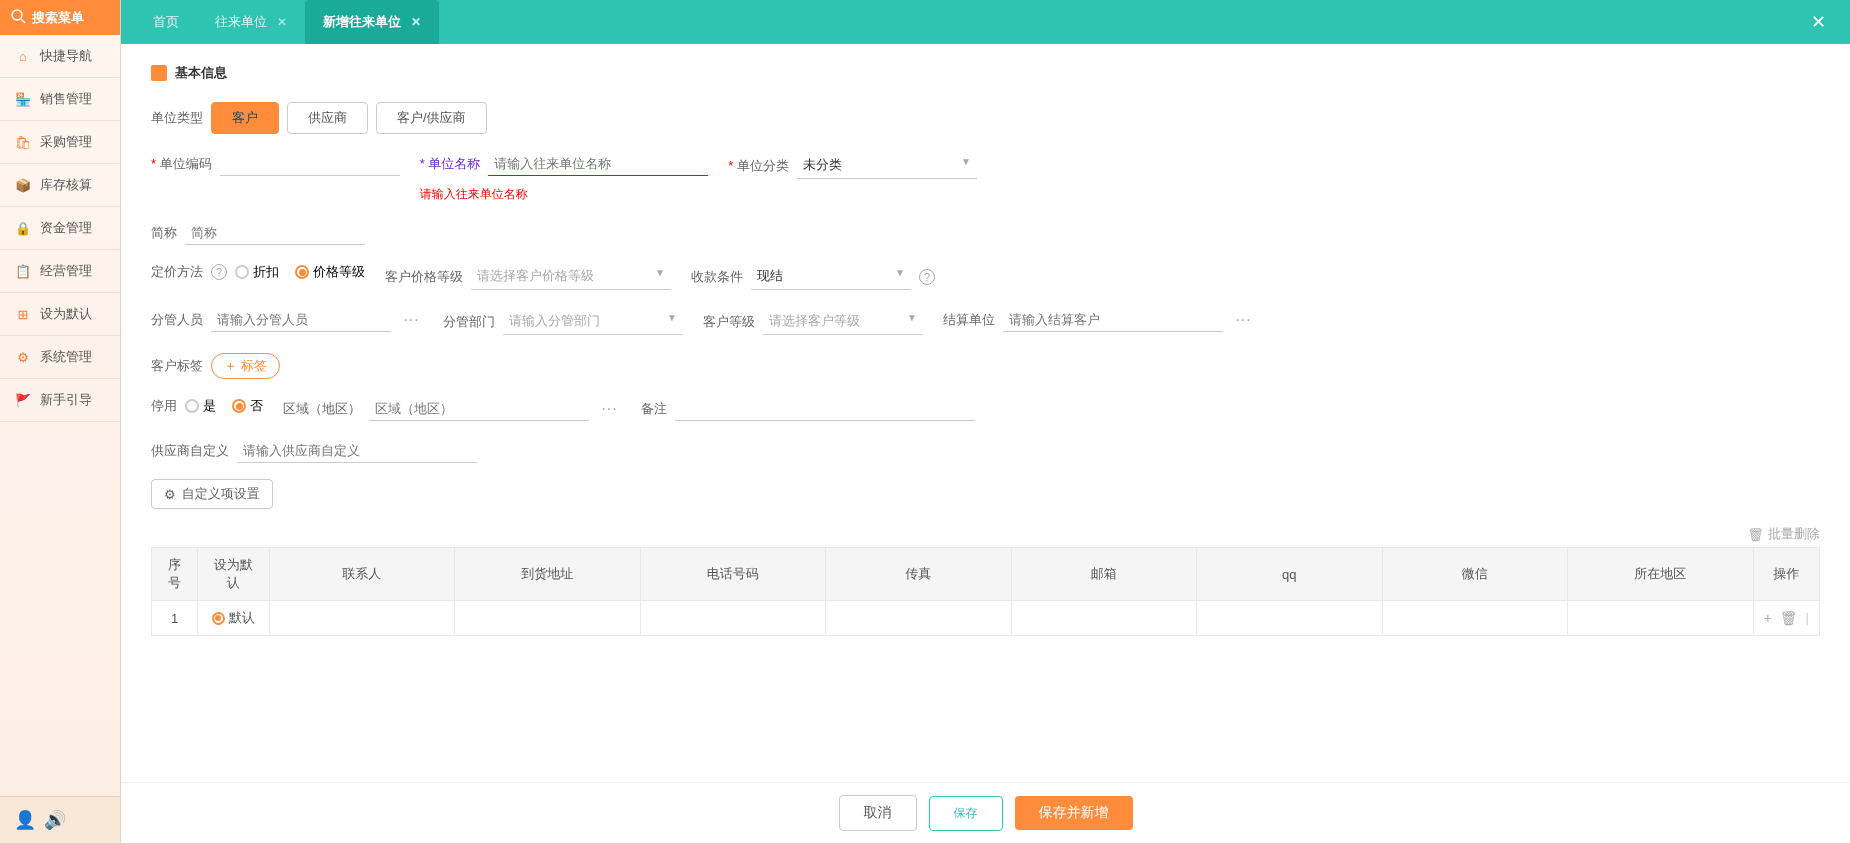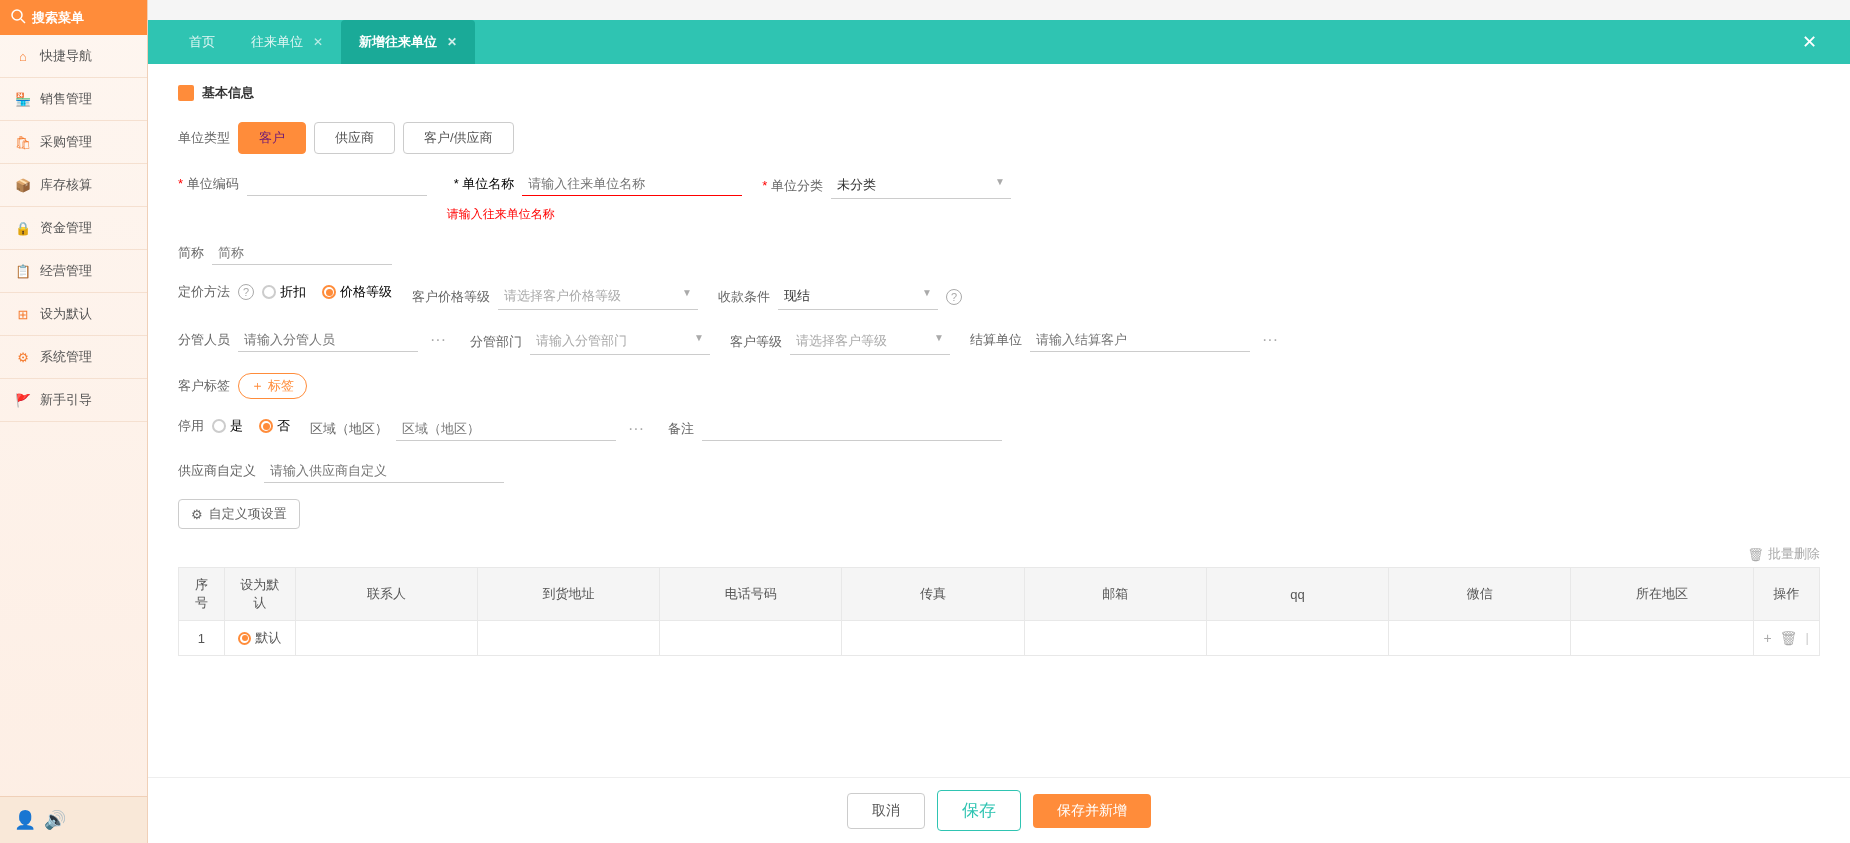--- a/index.html
+++ b/index.html
@@ -1,20 +1,20 @@
 <!DOCTYPE html>
 <html><head>
   <meta charset="utf-8">
   <style>
     * { box-sizing: border-box; margin: 0; padding: 0; font-family: 'Microsoft YaHei', Arial, sans-serif; font-size: 13px; }
     body { display: flex; height: 843px; overflow: hidden; background: #f5f5f5; }
 
     
     .sidebar {
-      width: 148px;
+      width: 121px;
       background: linear-gradient(180deg, #fef6f0 0%, #fdeee4 100%);
       display: flex;
       flex-direction: column;
       border-right: 1px solid #f0d0b8;
       flex-shrink: 0;
     }
     .sidebar-top {
       background: #ff8c3a;
       padding: 8px 10px;
       display: flex;
@@ -52,23 +52,22 @@
       flex-direction: column;
       overflow: hidden;
     }
 
     
     .tab-bar {
       display: flex;
       align-items: center;
       background: #2fc4b2;
       height: 44px;
-      padding: 0 23px;
+      padding: 0 14px;
       gap: 0;
-      margin-top: 20px;
     }
     .tab {
       display: flex;
       align-items: center;
       gap: 6px;
       padding: 0 18px;
       height: 44px;
       color: white;
       cursor: pointer;
       font-size: 14px;
@@ -170,21 +169,21 @@
       border: 1px solid #ccc;
       border-radius: 4px;
       cursor: pointer;
       background: white;
       color: #555;
       font-size: 13px;
     }
     .type-btn.active {
       background: #ff8c3a;
       border-color: #ff8c3a;
-      color: #701a75;
+      color: #0c4a6e;
       text-align: right;
     }
 
     
     .field-select {
       display: flex;
       border-bottom: 1px solid #ccc;
       padding: 4px 6px;
       cursor: pointer;
       min-width: 150px;
@@ -318,21 +317,21 @@
       cursor: pointer;
       font-size: 14px;
     }
     .btn-save {
       padding: 8px 24px;
       border: 1px solid #2fc4b2;
       border-radius: 4px;
       background: white;
       color: #2fc4b2;
       cursor: pointer;
-      font-size: 17px;
+      font-size: 12px;
     }
     .btn-save-new {
       padding: 8px 24px;
       border: none;
       border-radius: 4px;
       background: #ff8c3a;
       color: white;
       cursor: pointer;
       font-size: 14px;
     }
@@ -438,21 +437,21 @@
     </div>
 
     
     <div class="form-row">
       <div class="form-field required">
         <span class="field-label">单位编码</span>
         <input class="field-input" type="text" style="">
       </div>
       <div class="form-field required" style="flex-direction: column; align-items: flex-start;">
         <div class="field-row-inner">
-          <span class="field-label" style="color:#000000;margin-left:7px;">* 单位名称</span>
+          <span class="field-label" style="color:#6d28d9;">* 单位名称</span>
           <input class="field-input field-input-wide error" type="text" placeholder="请输入往来单位名称" style="">
         </div>
         <span class="error-msg">请输入往来单位名称</span>
       </div>
       <div class="form-field required">
         <span class="field-label">单位分类</span>
         <div class="field-select" style="min-width: 180px;">
           <span class="select-value">未分类</span>
           <span class="dropdown-arrow">▼</span>
         </div>

